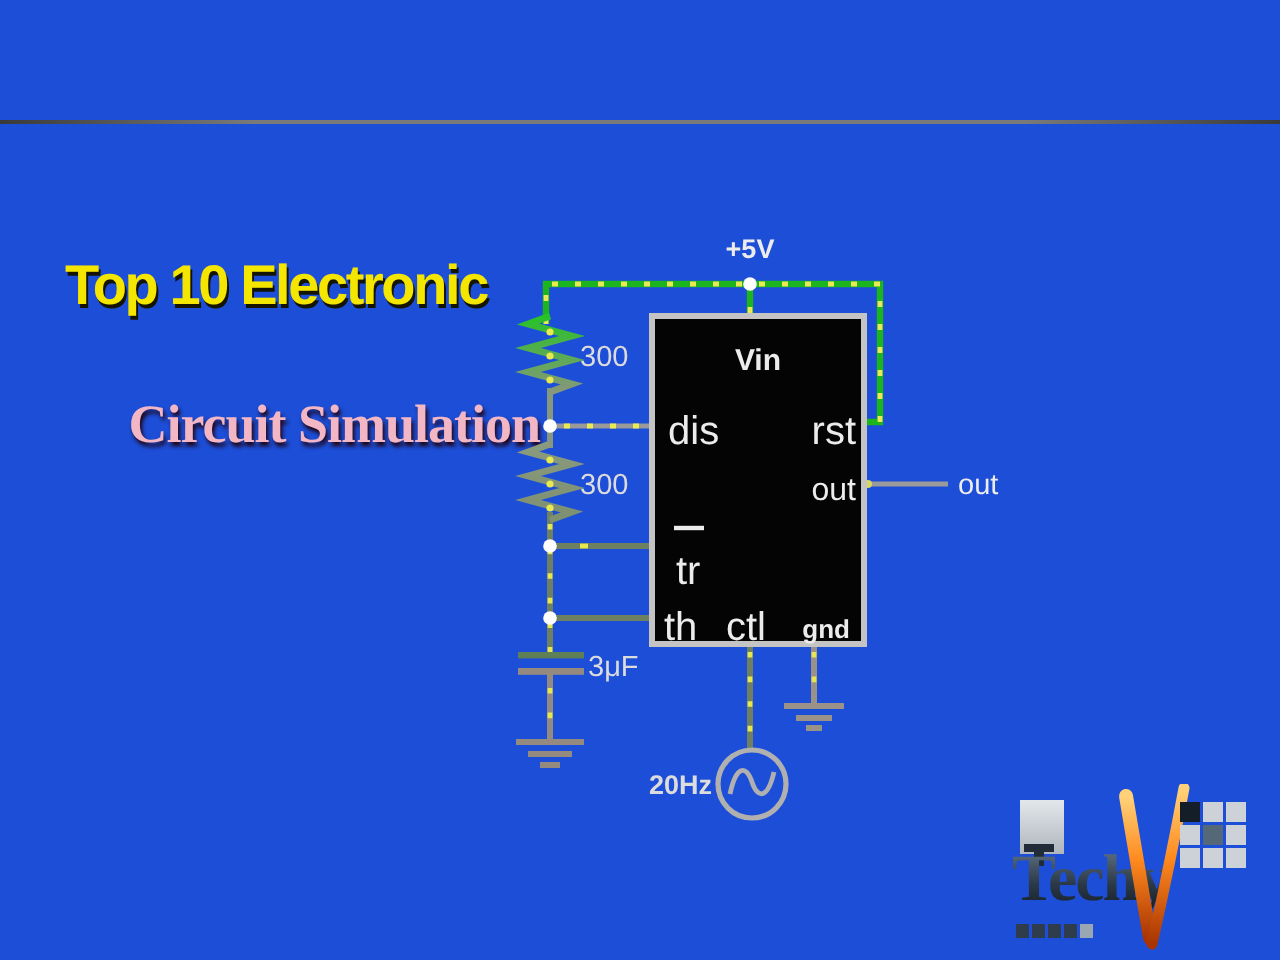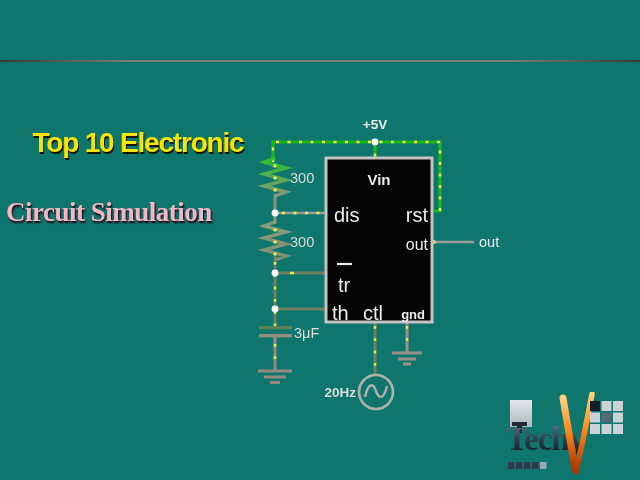--- a/index.html
+++ b/index.html
@@ -1,23 +1,23 @@
 <!DOCTYPE html>
 <html><head>
 <meta charset="utf-8">
 <style>
   html,body{margin:0;padding:0;background:#000;}
-  .stage{position:relative;width:640px;height:480px;background:#0f766e;overflow:hidden;
+  .stage{position:relative;width:640px;height:480px;background:#1d4ed8;overflow:hidden;
          font-family:"Liberation Sans",sans-serif;}
   .topline{position:absolute;left:0;top:60px;width:640px;height:2px;
            background:linear-gradient(90deg,#3a3a3a,#7a7a7a 20%,#7a7a7a 80%,#3a3a3a);}
   .title1{position:absolute;left:12px;top:128px;width:252px;text-align:center;
           font-weight:900;font-size:28px;line-height:1.05;letter-spacing:-1.2px;
           color:#f5e600;text-shadow:1px 2px 0 #141400;white-space:nowrap;}
-  .title2{position:absolute;left:6px;top:197px;width:264px;text-align:left;
+  .title2{position:absolute;left:6px;top:197px;width:264px;text-align:right;
           font-family:"Liberation Serif",serif;font-weight:700;font-size:27px;
           letter-spacing:-0.5px;color:#f2b6c5;text-shadow:1px 2px 2px #20000a;white-space:nowrap;}
   .title3{position:absolute;left:6px;top:240px;width:264px;text-align:center;
           font-family:"Liberation Serif",serif;font-weight:700;font-size:27px;
           color:#f2b6c5;text-shadow:1px 2px 2px #20000a;}
   svg.circuit{position:absolute;left:0;top:0;width:640px;height:480px;}
   svg.logo{position:absolute;left:505px;top:392px;width:135px;height:88px;}
   .wG{stroke:#1db51d;stroke-width:3.2;fill:none;}
   .wY{stroke:#eaea54;stroke-width:2.4;fill:none;stroke-dasharray:3 8.5;}
   .wYv{stroke:#e6e650;stroke-width:2.4;fill:none;stroke-dasharray:2.8 9.5;}

